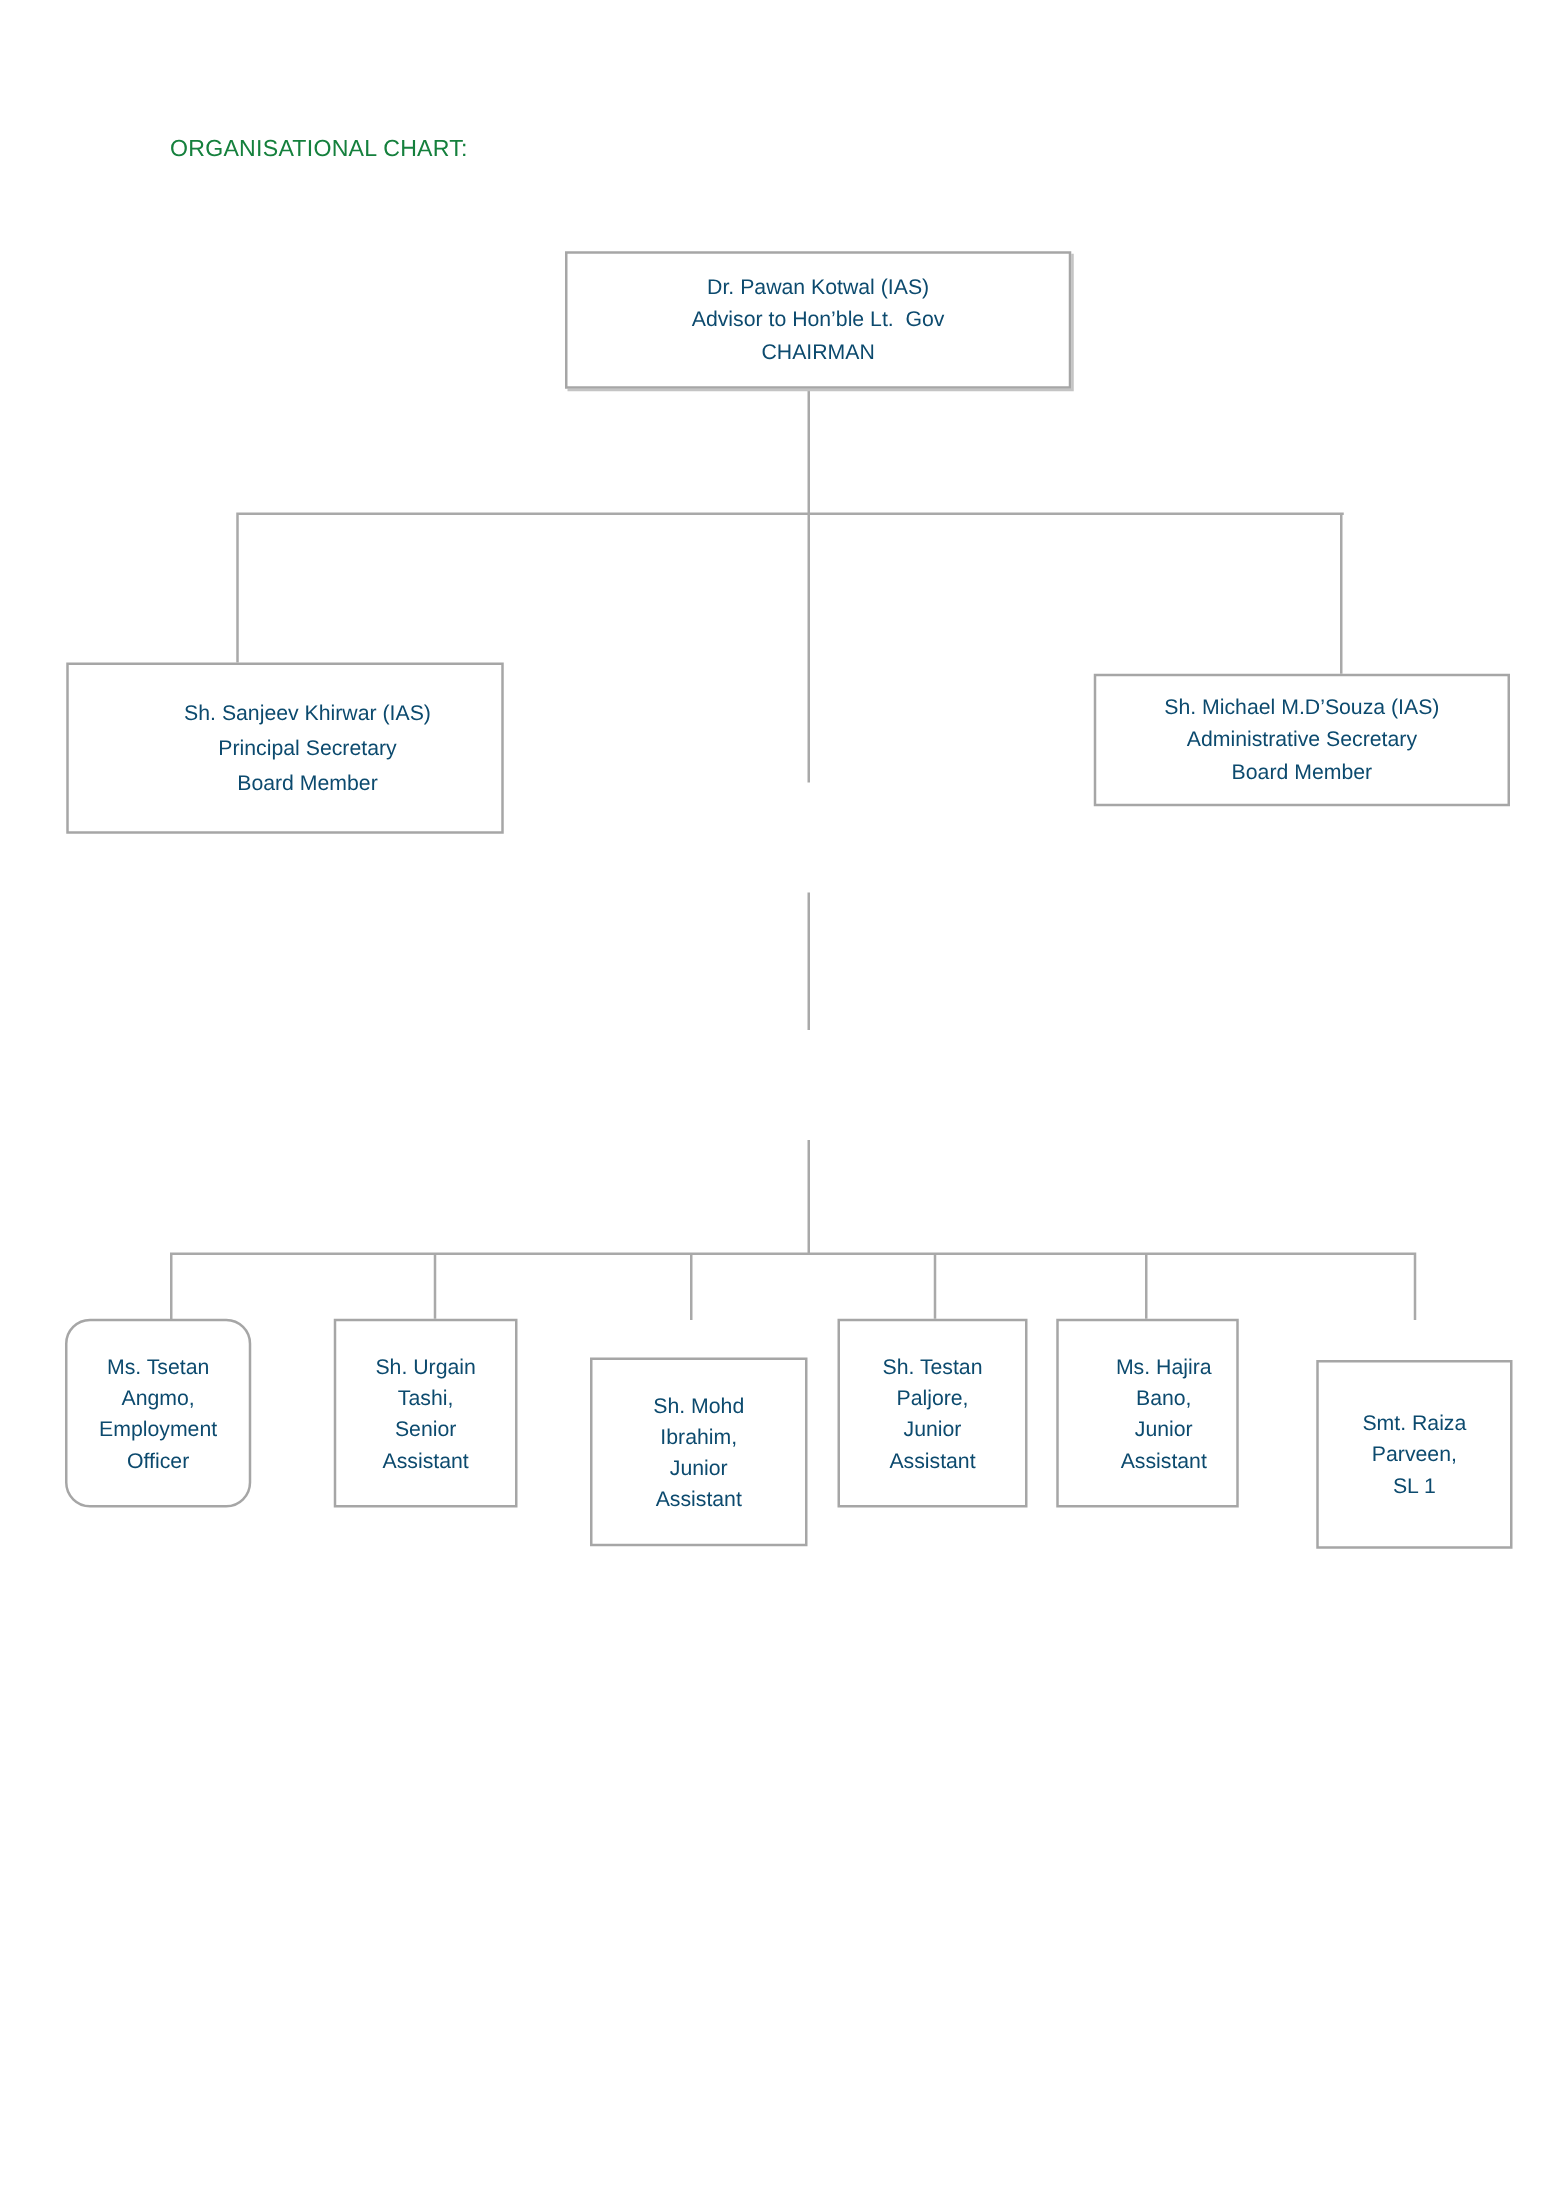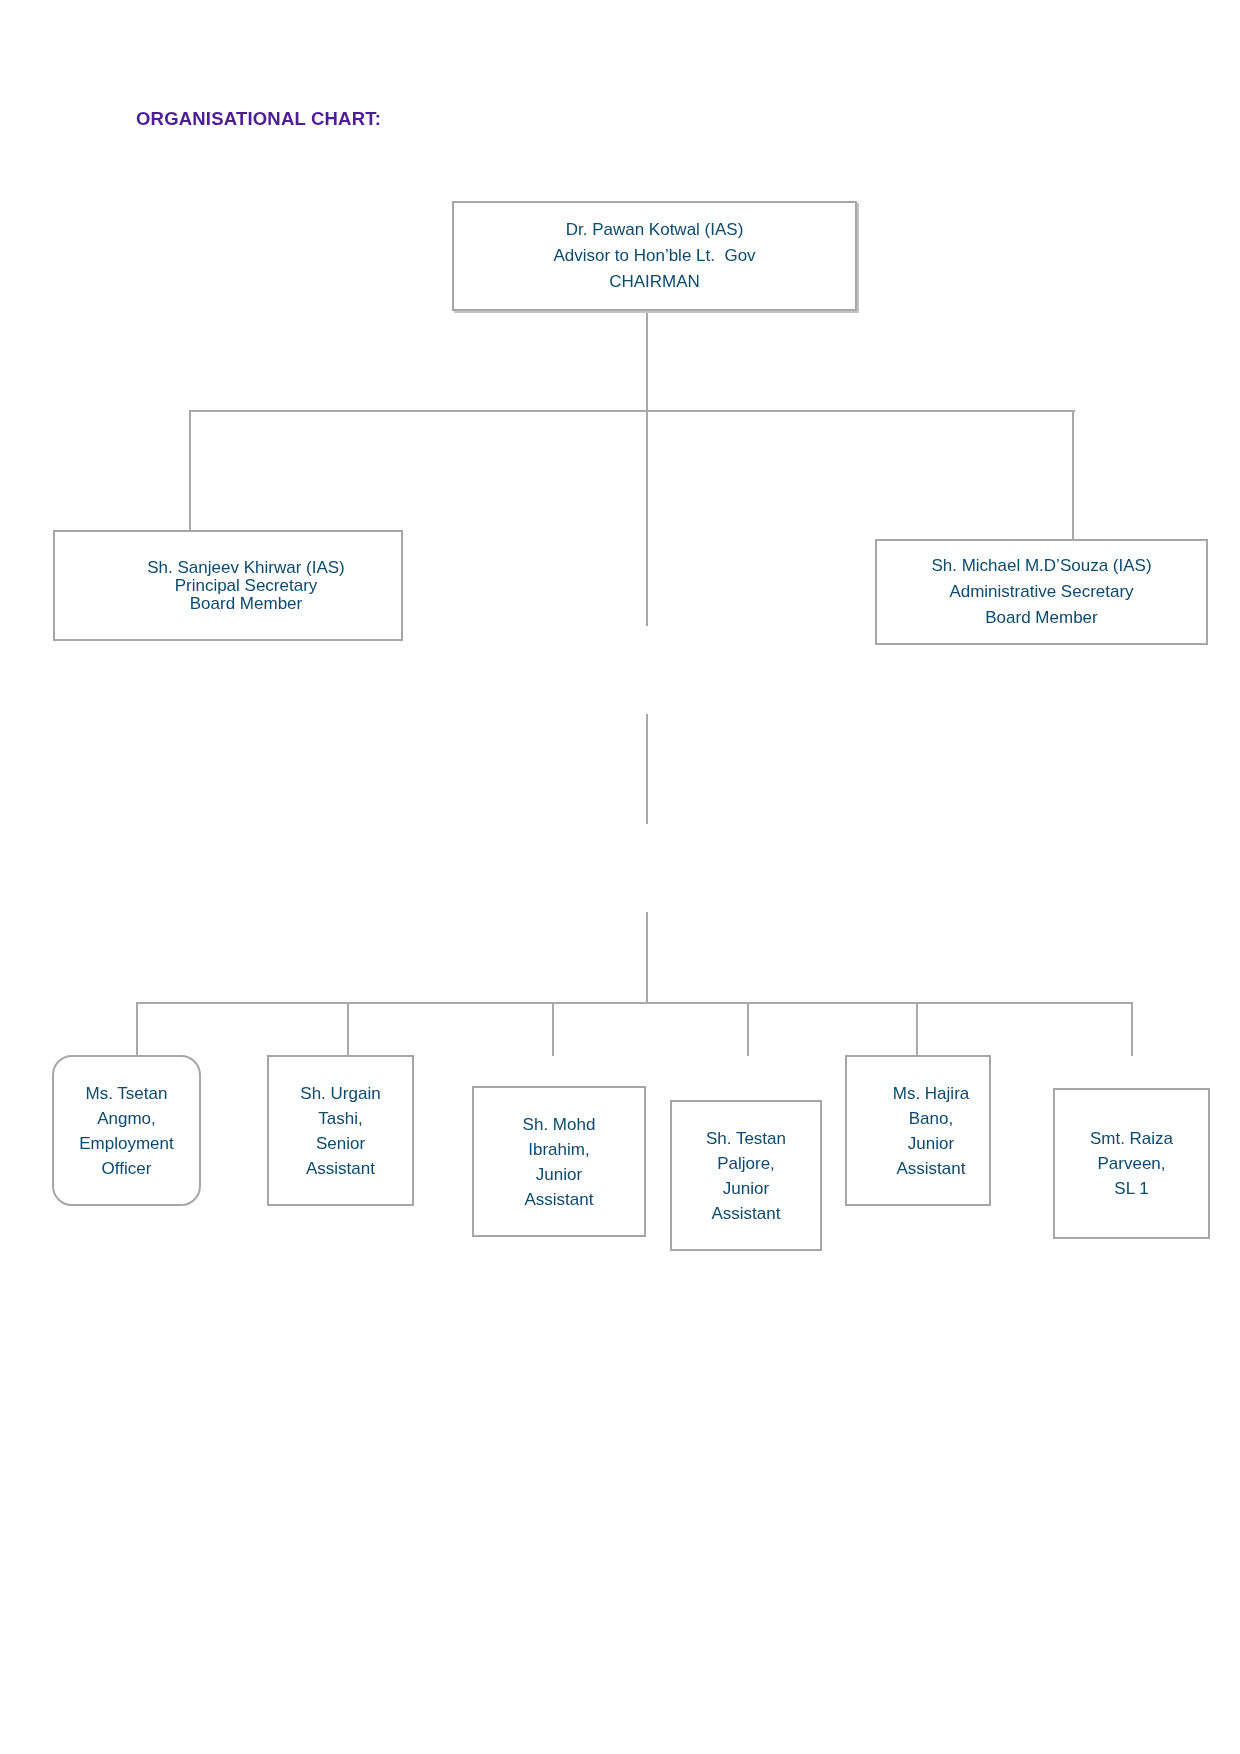--- a/index.html
+++ b/index.html
@@ -14,52 +14,52 @@
     background: #ffffff;
     font-family: "Liberation Sans", sans-serif;
     color: #1c1c1c;
     overflow: hidden;
   }
   .doc-title {
     position: absolute;
     left: 136px;
     top: 108px;
     font-size: 18.5px;
-    font-weight: bold;
+    font-weight: normal;
     letter-spacing: 0.2px;
-    color: #4c1d95;
+    color: #15803d;
     white-space: pre;
   }
   .node {
     position: absolute;
     box-sizing: border-box;
     border: 2px solid #a6a6a6;
     background: #ffffff;
     display: flex;
     align-items: center;
     justify-content: center;
     text-align: center;
     white-space: pre-wrap;
     font-size: 17px;
     line-height: 25px;
     color: #0c4a6e;
   }
   
   .n-chairman   { left: 452px;  top: 201px;  width: 405px; height: 110px; line-height: 26px; box-shadow: 2px 2px 0 #c4c4c4; }
   
-  .n-principal  { left: 53px;   top: 530px;  width: 350px; height: 111px; line-height: 18px; padding-left: 36px; }
+  .n-principal  { left: 53px;   top: 530px;  width: 350px; height: 137px; line-height: 28px; padding-left: 36px; }
   .n-admin      { left: 875px;  top: 539px;  width: 333px; height: 106px; line-height: 26px; }
   .n-secretary  { left: 474px;  top: 625px;  width: 352px; height: 89px;  line-height: 26px; }
   
   .n-undersec   { left: 474px;  top: 823px;  width: 352px; height: 89px;  line-height: 26px; }
   
   .n-staff1     { left: 52px;   top: 1055px; width: 149px; height: 151px; border-radius: 20px; }
   .n-staff2     { left: 267px;  top: 1055px; width: 147px; height: 151px; }
   .n-staff3     { left: 472px;  top: 1086px; width: 174px; height: 151px; }
-  .n-staff4     { left: 670px;  top: 1055px; width: 152px; height: 151px; margin-top: 45px; }
+  .n-staff4     { left: 670px;  top: 1055px; width: 152px; height: 151px; }
   .n-staff5     { left: 845px;  top: 1055px; width: 146px; height: 151px; padding-left: 26px; }
   .n-staff6     { left: 1053px; top: 1088px; width: 157px; height: 151px; }
   
   .cline {
     position: absolute;
     background: #a9a9a9;
   }
   .l-chair-down  { left: 646px;  top: 311px;  width: 2px;   height: 100px; }
   .l-top-h       { left: 189px;  top: 410px;  width: 886px;  height: 2px; }
   .l-left-down   { left: 189px;  top: 412px;  width: 2px;   height: 119px; }

